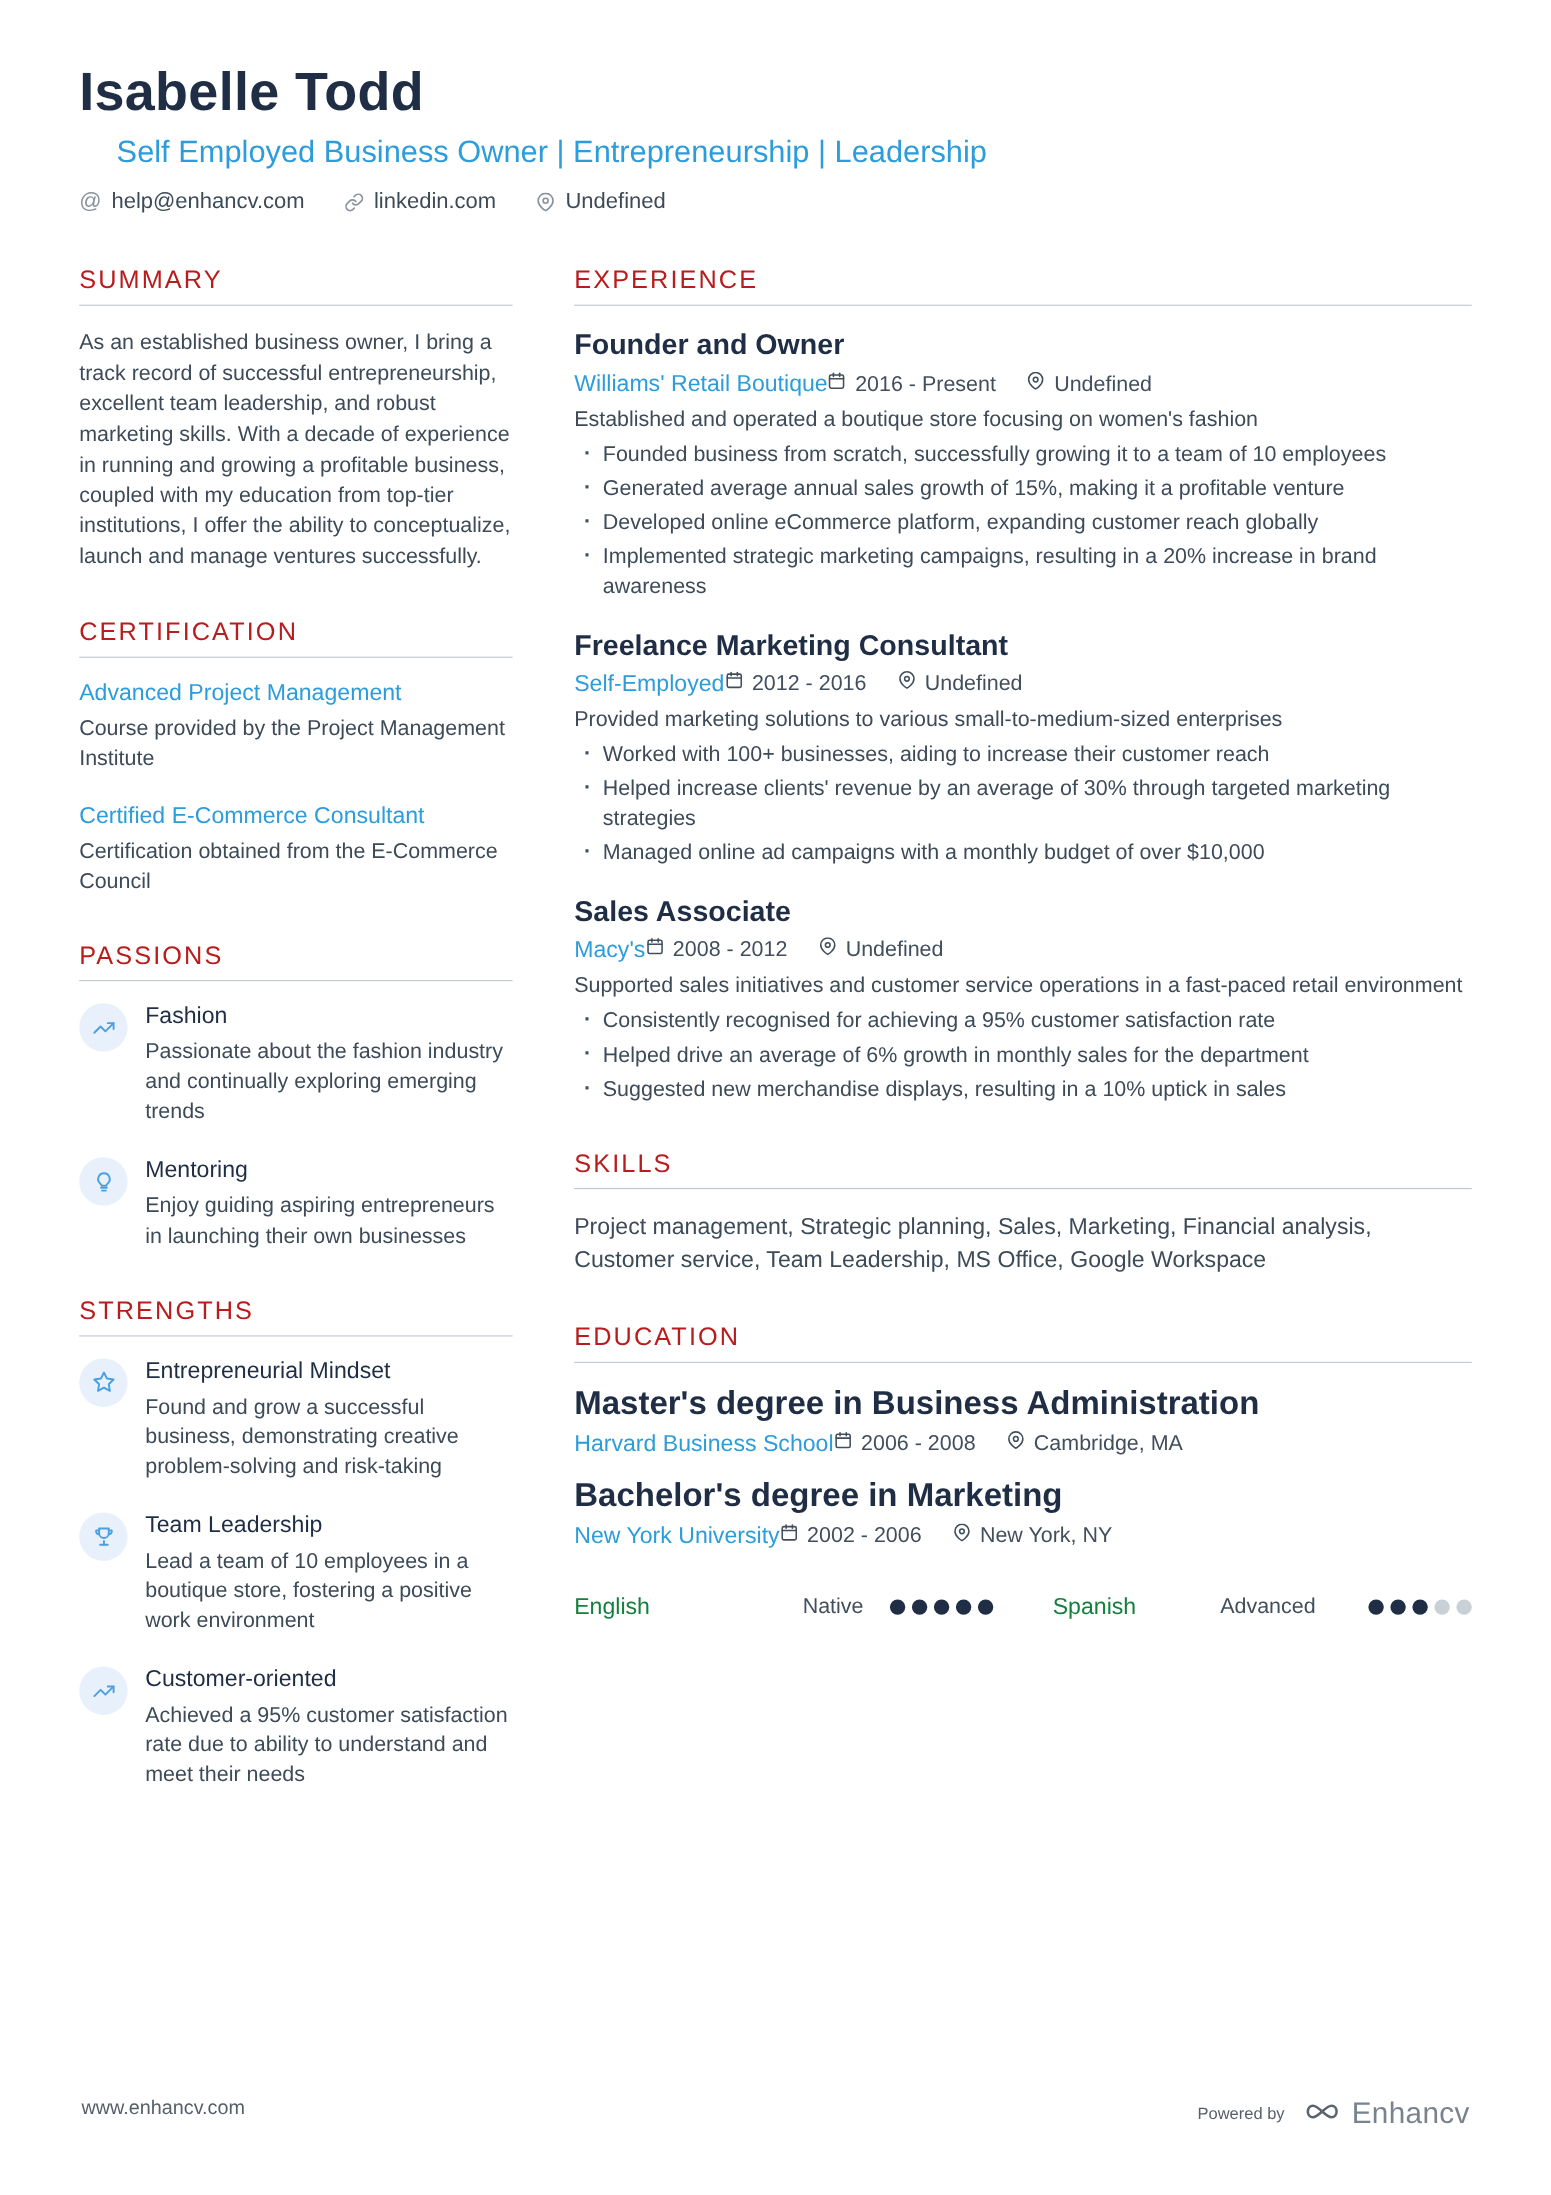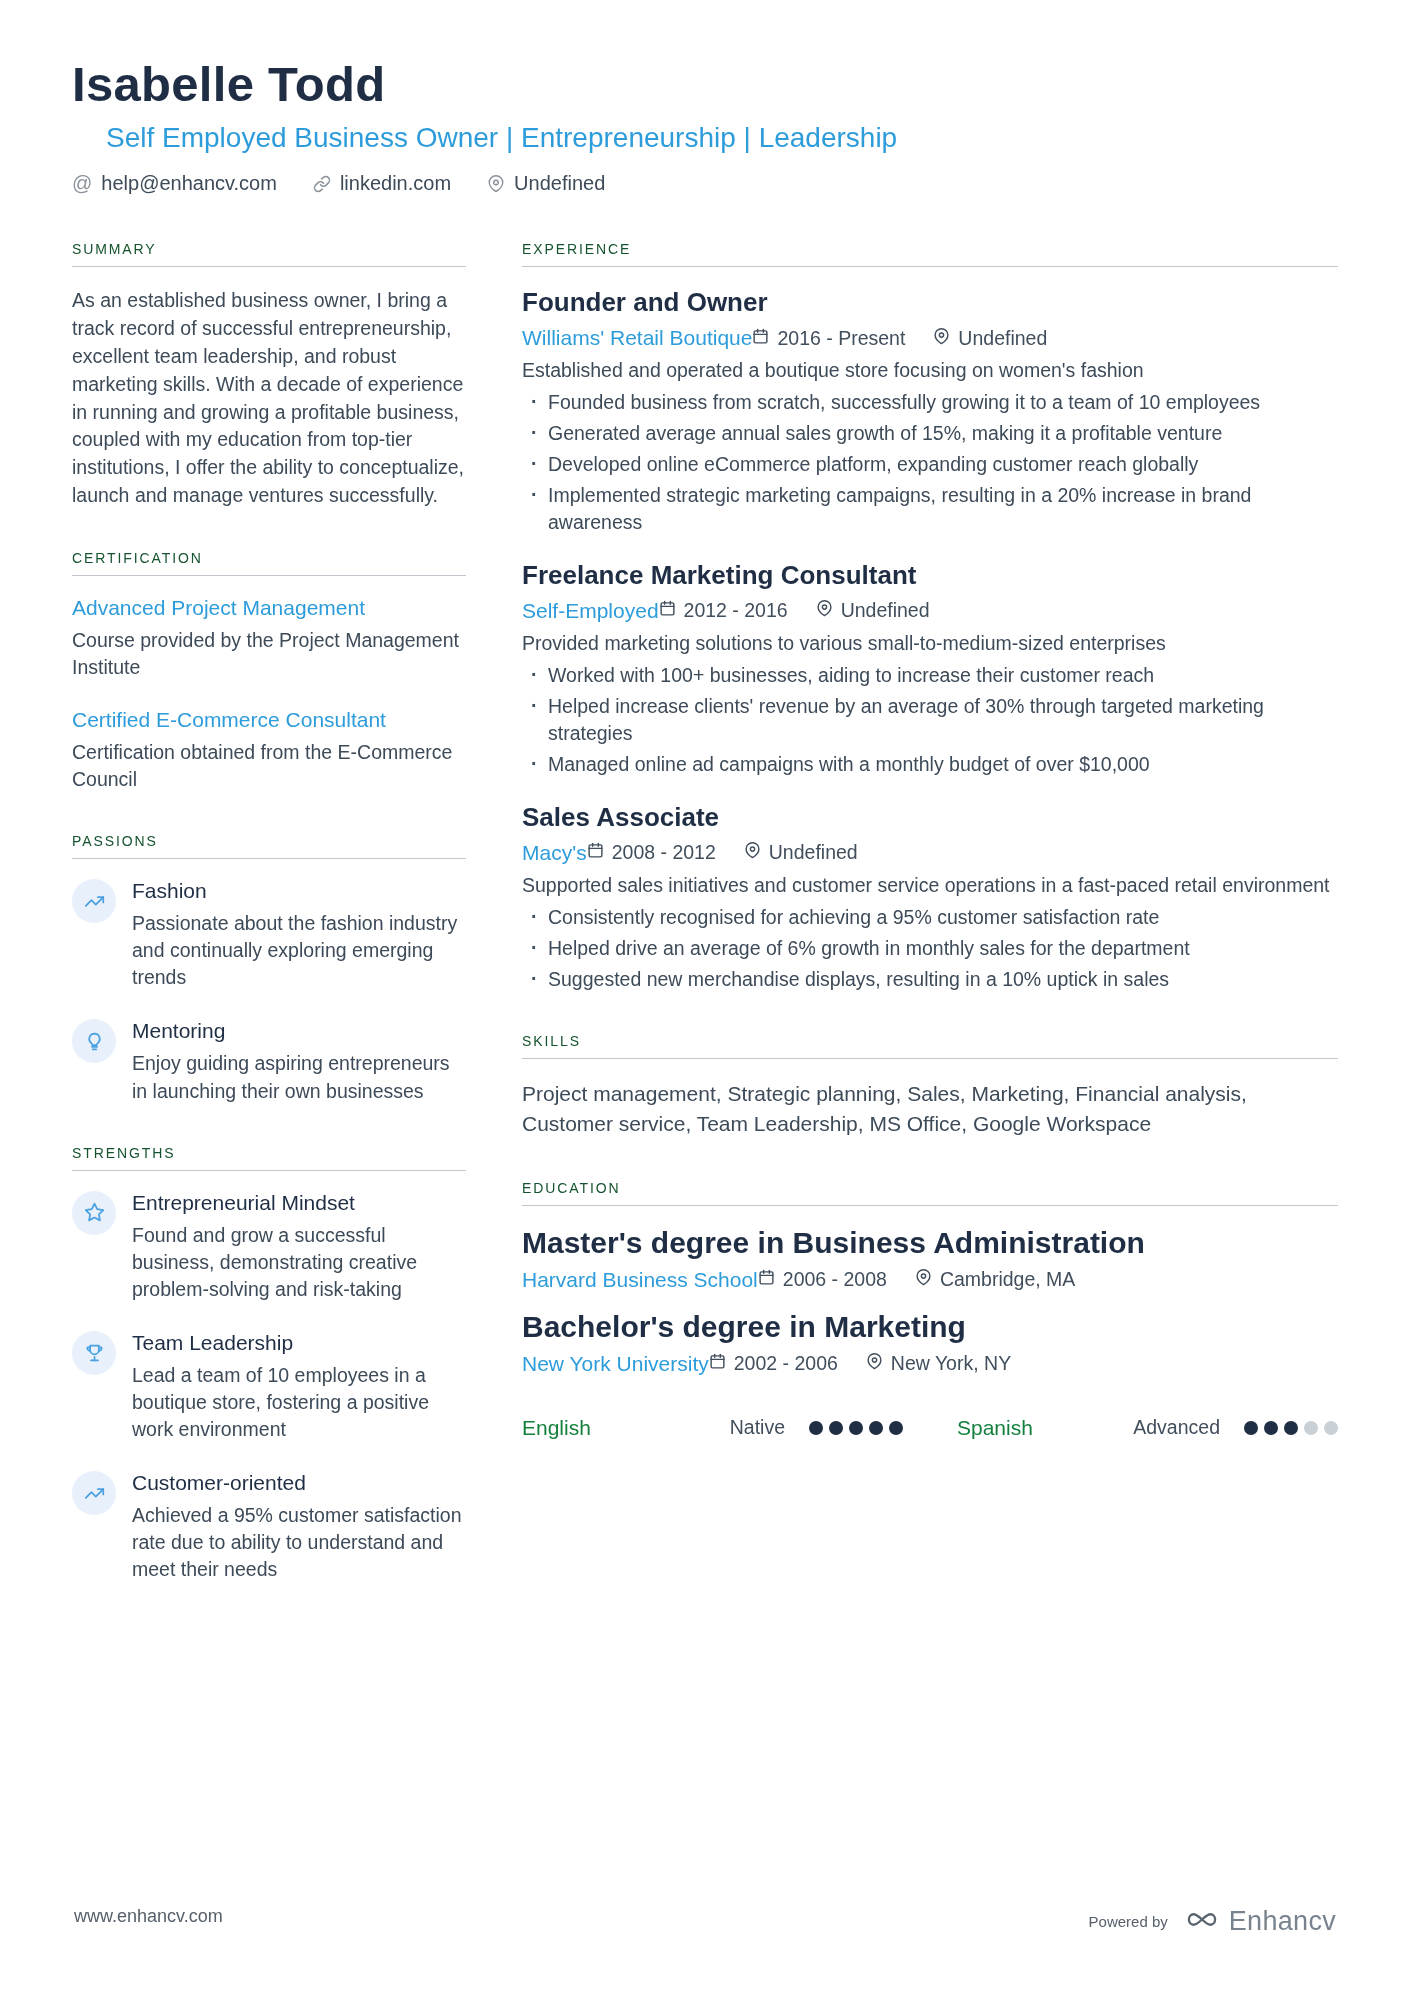--- a/index.html
+++ b/index.html
@@ -23,21 +23,21 @@
   .cicon svg { width: 18px; height: 18px; }
   .at-glyph { font-size: 20px; color: #8a939c; font-weight: 400; }
 
   
   .columns { display: flex; gap: 56px; margin-top: 46px; }
   .col-left { flex: 0 0 394px; min-width: 0; }
   .col-right { flex: 1; min-width: 0; }
 
   .section { margin-bottom: 40px; }
   .sec-title {
-    font-size: 14px; font-weight: 500; letter-spacing: 1.9px; color: #14532d;
+    font-size: 23px; font-weight: 500; letter-spacing: 1.9px; color: #b91c1c;
     border-bottom: 1px solid #bfc6cd; padding-bottom: 9px; margin-bottom: 20px;
   }
 
   
   .summary-text { font-size: 19.5px; line-height: 1.43; }
 
   .cert-item { margin-bottom: 26px; }
   .cert-title { font-size: 21px; color: #2d9cdb; font-weight: 400; margin-bottom: 7px; }
   .cert-desc { font-size: 19.5px; line-height: 1.4; }
 
@@ -65,21 +65,21 @@
   .bullets li::before { content: "·"; position: absolute; left: 9px; top: -1px; color: #414e5c; font-weight: 700; }
 
   .skills-text { font-size: 21px; line-height: 1.45; color: #3d4a58; }
 
   .edu { margin-bottom: 18px; }
   .degree { font-size: 30px; color: #1f2e44; font-weight: 600; margin-bottom: 8px; }
 
   .langs { display: flex; margin-top: 4px; }
   .lang { flex: 1; display: flex; align-items: center; }
   .lang:first-child { padding-right: 42px; }
-  .lang:last-child { padding-left: 12px; }
+  .lang:last-child { padding-left: 12px; gap: 24px; }
   .lang-name { font-size: 21px; color: #15803d; flex: 1; }
   .lang-level { font-size: 19.5px; color: #414e5c; margin-right: 24px; }
   .dots { display: flex; gap: 6px; }
   .dot { width: 14px; height: 14px; border-radius: 50%; background: #c9d0d6; }
   .dot.filled { background: #1f2e44; }
 
   
   .footer { position: absolute; left: 74px; right: 74px; bottom: 58px; display: flex; justify-content: space-between; align-items: flex-start; }
   .site { font-size: 18px; color: #555f6a; }
   .powered { display: flex; align-items: center; gap: 16px; }

